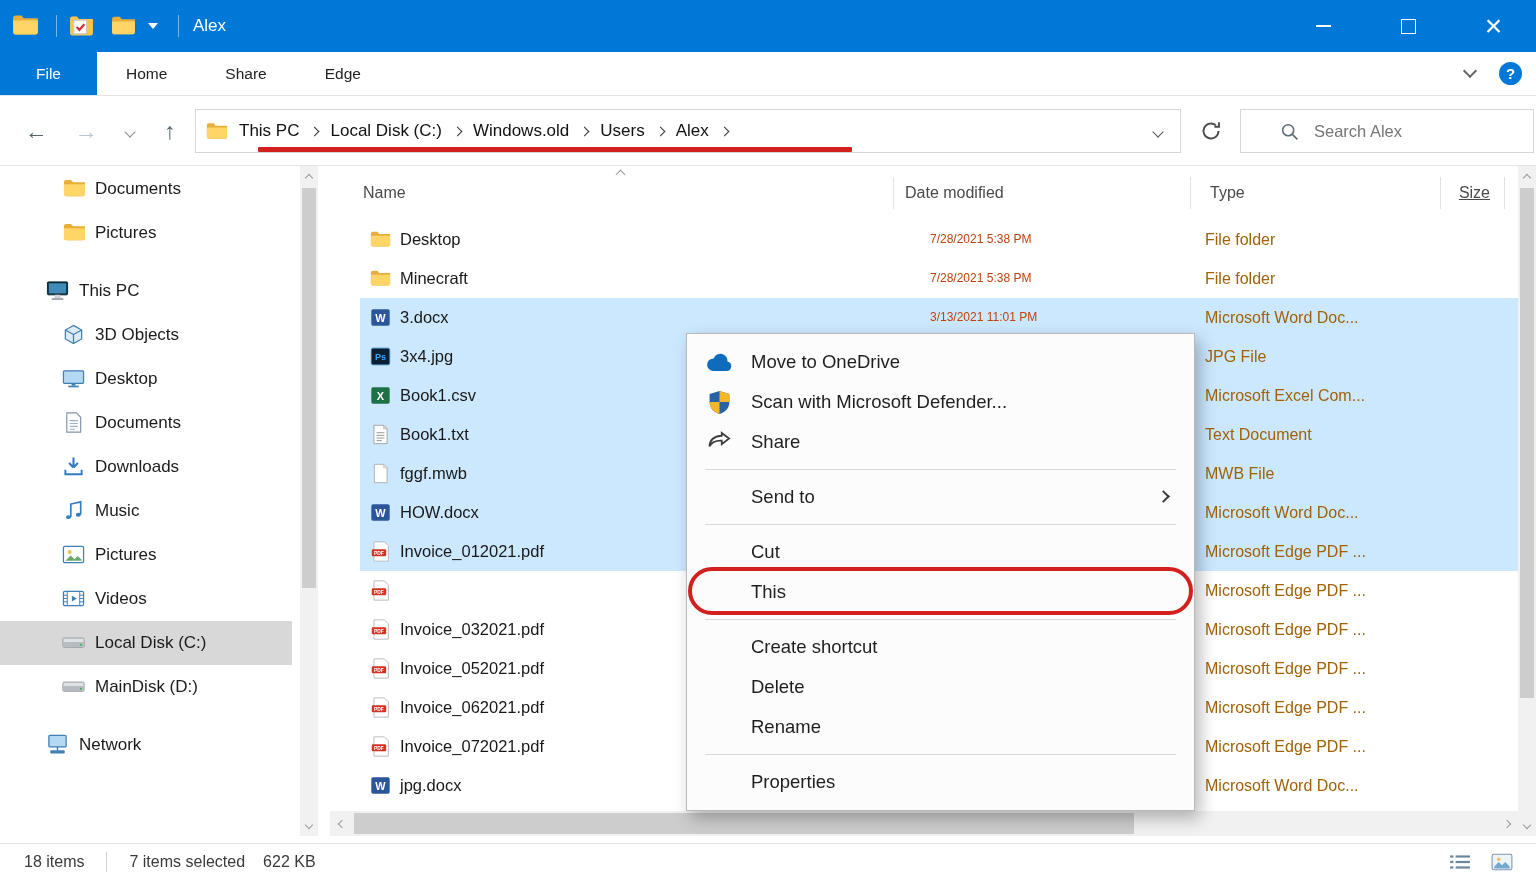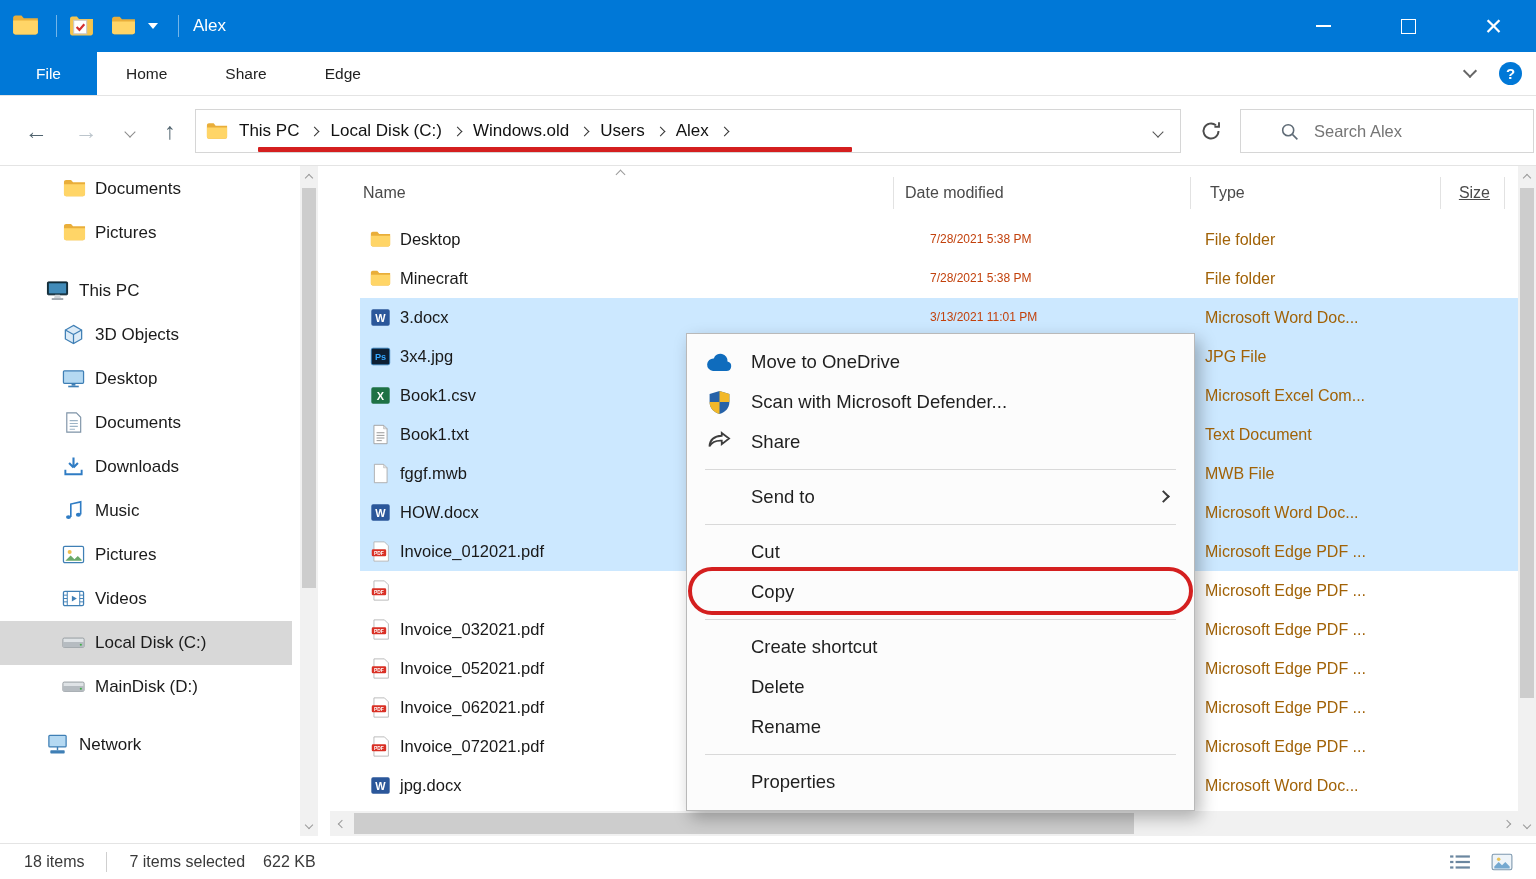--- a/index.html
+++ b/index.html
@@ -641,21 +641,21 @@
     <span class="sub-chev"></span>
   </div>
       <div class="ctx-sep"></div>
       <div class="ctx-item">
 
     <span class="label">Cut</span>
 
   </div>
       <div class="ctx-item">
 
-    <span class="label">Copy</span>
+    <span class="label">This</span>
 
   </div>
       <div class="ctx-sep"></div>
       <div class="ctx-item">
 
     <span class="label">Create shortcut</span>
 
   </div>
       <div class="ctx-item">
 

